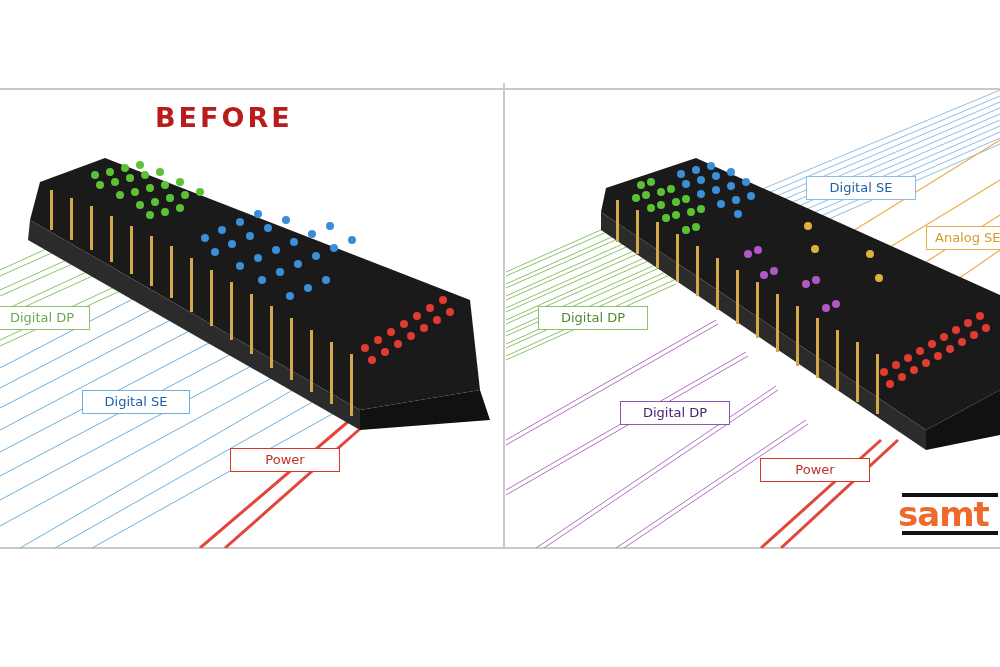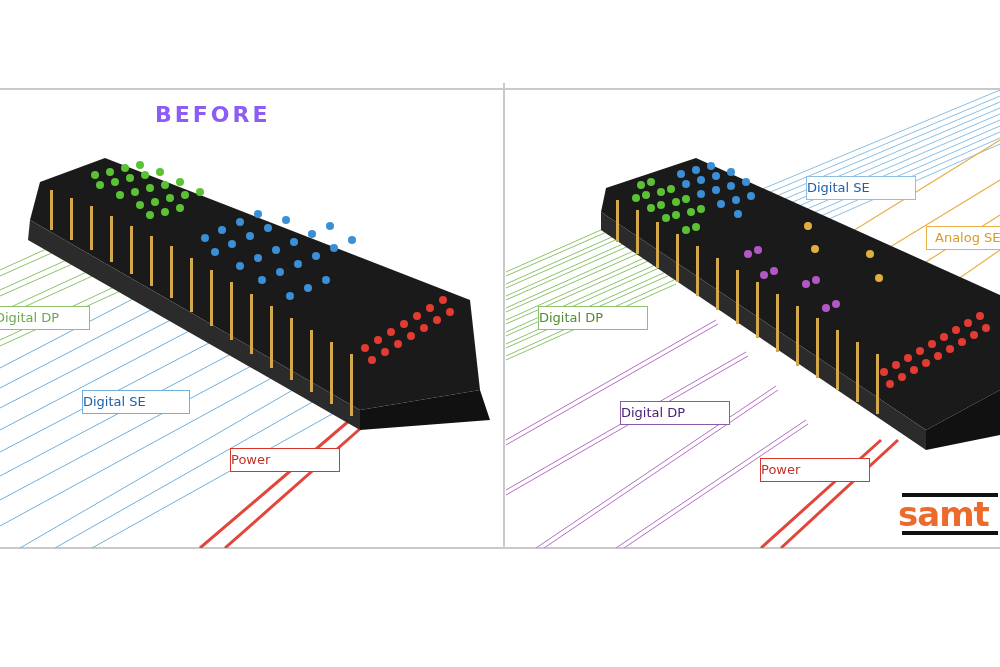--- a/index.html
+++ b/index.html
@@ -1,22 +1,22 @@
 <!DOCTYPE html>
 <html><head>
 <meta charset="utf-8">
 <style>
   html, body { margin:0; padding:0; background:#ffffff; }
   body { width:1000px; height:667px; position:relative; overflow:hidden; font-family:"DejaVu Sans", sans-serif; }
   .frame-line { position:absolute; background:#c9c9c9; }
   .panel { position:absolute; top:90px; height:458px; overflow:hidden; }
   .panel-left { left:0; width:503px; }
   .panel-right { left:506px; width:494px; }
-  .title { position:absolute; top:12px; font-family:"DejaVu Sans", sans-serif; font-weight:bold; font-size:22px; letter-spacing:3px; color:#8b5cf6; }
-  .label { position:absolute; background:#fff; font-family:"DejaVu Sans", sans-serif; font-size:13px; text-align:left; line-height:22px; height:22px; }
+  .title { position:absolute; top:12px; font-family:"DejaVu Sans", sans-serif; font-weight:bold; font-size:27px; letter-spacing:3px; color:#b91c1c; }
+  .label { position:absolute; background:#fff; font-family:"DejaVu Sans", sans-serif; font-size:13px; text-align:center; line-height:22px; height:22px; }
   svg.traces { position:absolute; left:0; top:0; }
   .logo { position:absolute; }
 </style>
 </head>
 <body>
 
 <div class="frame-line" style="left:0;top:88px;width:1000px;height:2px;"></div>
 <div class="frame-line" style="left:0;top:547px;width:1000px;height:2px;"></div>
 <div class="frame-line" style="left:503px;top:83px;width:2px;height:466px;"></div>
 

